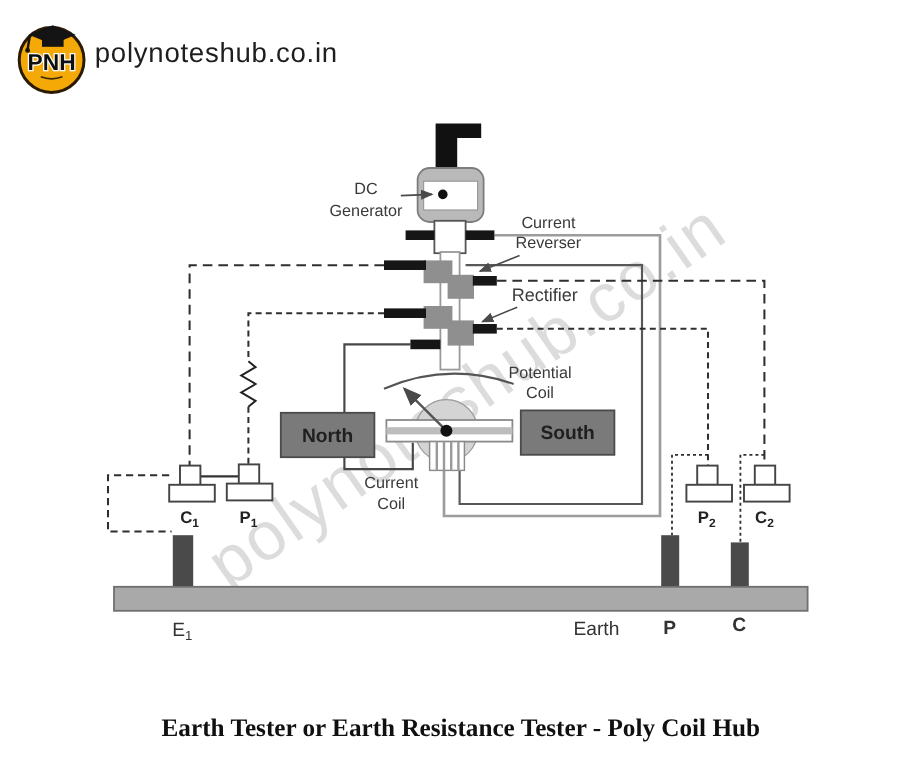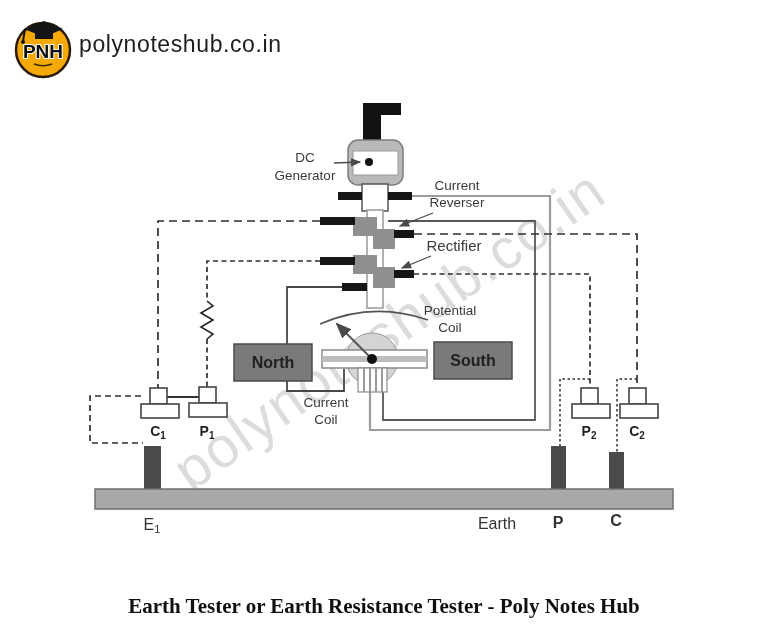--- a/index.html
+++ b/index.html
@@ -163,13 +163,13 @@
     <line x1="431" y1="256" x2="402" y2="268" stroke="#4a4a4a" stroke-width="1.3" marker-end="url(#arr)"></line>
 
     <text x="450" y="315" text-anchor="middle" class="lbl">Potential</text>
     <text x="450" y="332" text-anchor="middle" class="lbl">Coil</text>
 
     <text x="326" y="407" text-anchor="middle" class="lbl">Current</text>
     <text x="326" y="424" text-anchor="middle" class="lbl">Coil</text>
   </g>
 </svg>
 
-<div class="caption">Earth Tester or Earth Resistance Tester - Poly Notes Hub</div>
+<div class="caption">Earth Tester or Earth Resistance Tester - Poly Coil Hub</div>
 
 </body></html>

